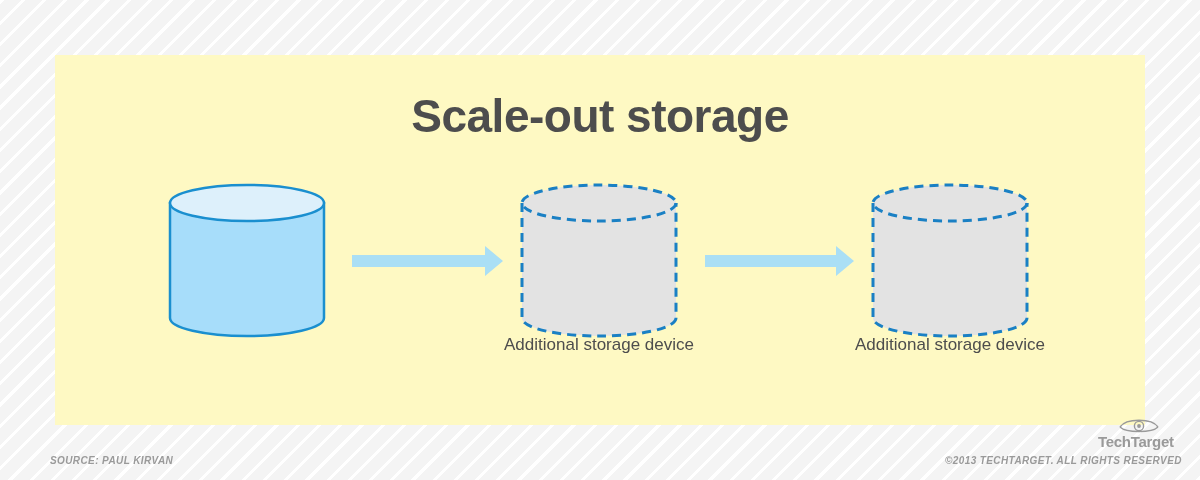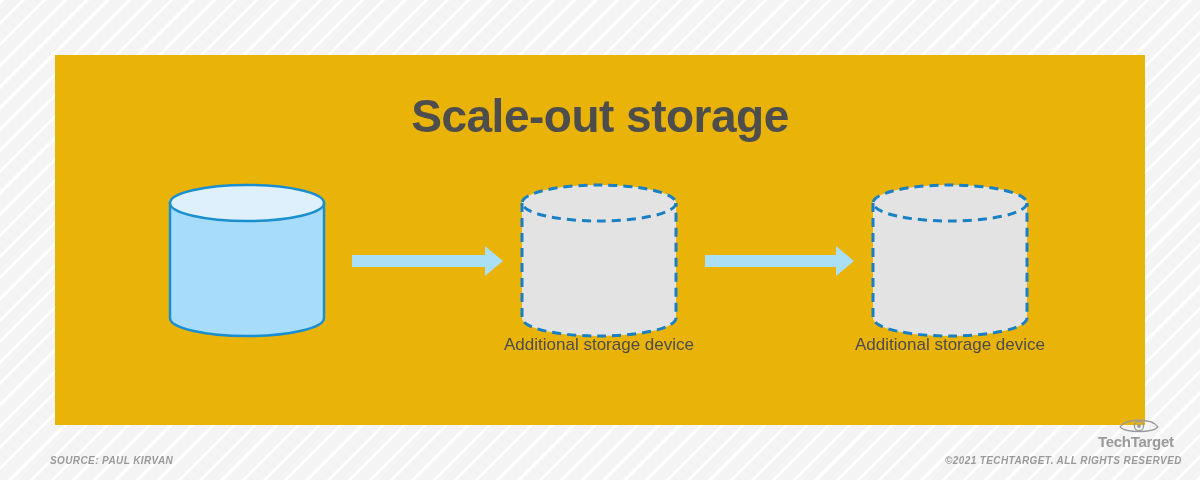--- a/index.html
+++ b/index.html
@@ -29,21 +29,21 @@
     );
   }
 
   
   #card {
     position: absolute;
     left: 55px;
     top: 55px;
     width: 1090px;
     height: 370px;
-    background: #eab308;
+    background: #fef9c3;
   }
 
   #title {
     position: absolute;
     left: 0;
     top: 34px;
     width: 1090px;
     text-align: center;
     font-size: 46px;
     font-weight: bold;
@@ -156,21 +156,21 @@
     
 
     <div class="device-label" style="left:394px; width:300px;">Additional storage device</div>
 
     <div class="device-label" style="left:745px; width:300px;">Additional storage device</div>
   </div>
 </div>
 
 <div id="source-text" class="footer-text">SOURCE: PAUL KIRVAN</div>
 
-<div id="copyright-text" class="footer-text">©2021 TECHTARGET. ALL RIGHTS RESERVED</div>
+<div id="copyright-text" class="footer-text">©2013 TECHTARGET. ALL RIGHTS RESERVED</div>
 
 <div id="tt-logo">
   <svg class="tt-eye" width="42" height="18" viewBox="0 0 42 18">
     <path d="M 2,11 C 8,2 34,2 40,11" fill="none" stroke="#9a9a9a" stroke-width="1.4"></path>
     <path d="M 2,11 C 8,17 34,17 40,11" fill="none" stroke="#9a9a9a" stroke-width="1.4"></path>
     <circle cx="21" cy="10" r="4.6" fill="none" stroke="#9a9a9a" stroke-width="1.4"></circle>
     <circle cx="21" cy="10" r="1.9" fill="#9a9a9a"></circle>
   </svg>
   <div class="tt-wordmark">TechTarget</div>
 </div>

